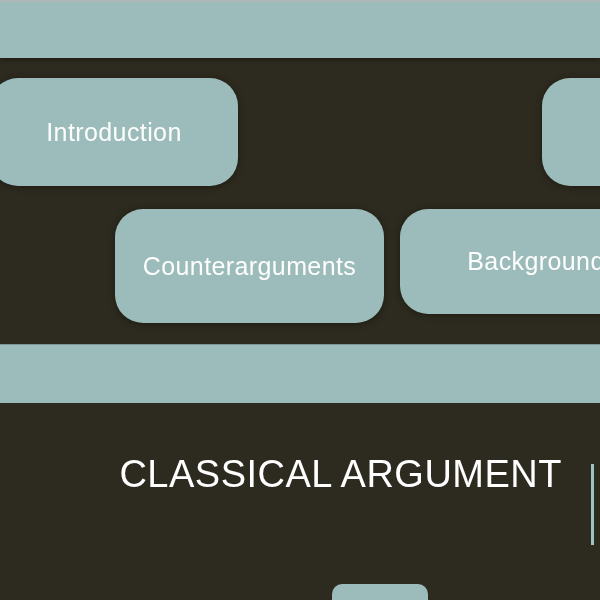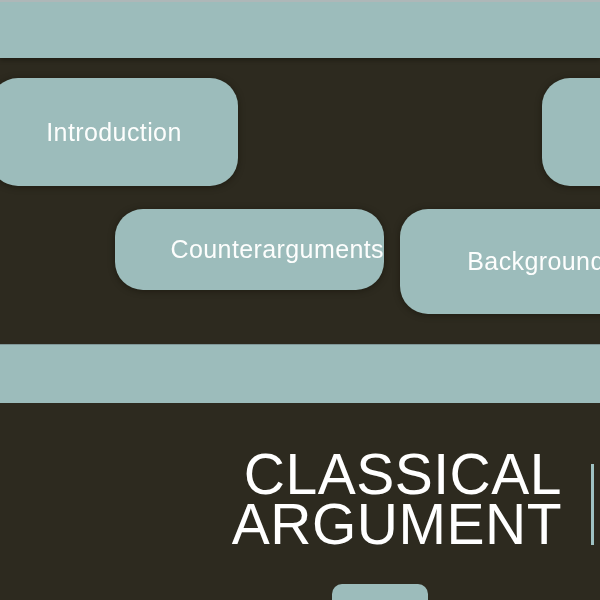--- a/index.html
+++ b/index.html
@@ -40,33 +40,32 @@
     justify-content: center;
     color: #fdfefd;
     font-size: 25px;
     letter-spacing: 0.4px;
     box-shadow: 0 1px 6px rgba(18,16,8,0.55);
   }
   .box span { white-space: nowrap; }
   .b-intro   { left: -10px; top: 78px;  width: 248px; height: 108px; }
   .b-backgr  { left: 263px; top: 78px;  width: 261px; height: 108px; }
   .b-part1   { left: 542px; top: 78px;  width: 130px; height: 108px; }
-  .b-counter { left: 115px; top: 209px; width: 269px; height: 81px; justify-content: flex-end; }
+  .b-counter { left: 115px; top: 209px; width: 269px; height: 114px; }
   .b-concl   { left: 400px; top: 209px; width: 272px; height: 105px; }
   .b-bottom  {
     left: 332px; top: 584px; width: 96px; height: 30px;
     border-radius: 10px;
     box-shadow: none;
   }
   .title {
     position: absolute;
     top: 449px; right: 38px;
-    text-align: right;
     color: #ffffff;
-    font-size: 57px;
+    font-size: 38px;
     line-height: 50px;
     letter-spacing: 0.5px;
     font-weight: 400;
   }
   .divider {
     position: absolute;
     left: 591px; top: 464px;
     width: 3px; height: 81px;
     background: #9fc2c3;
   }

